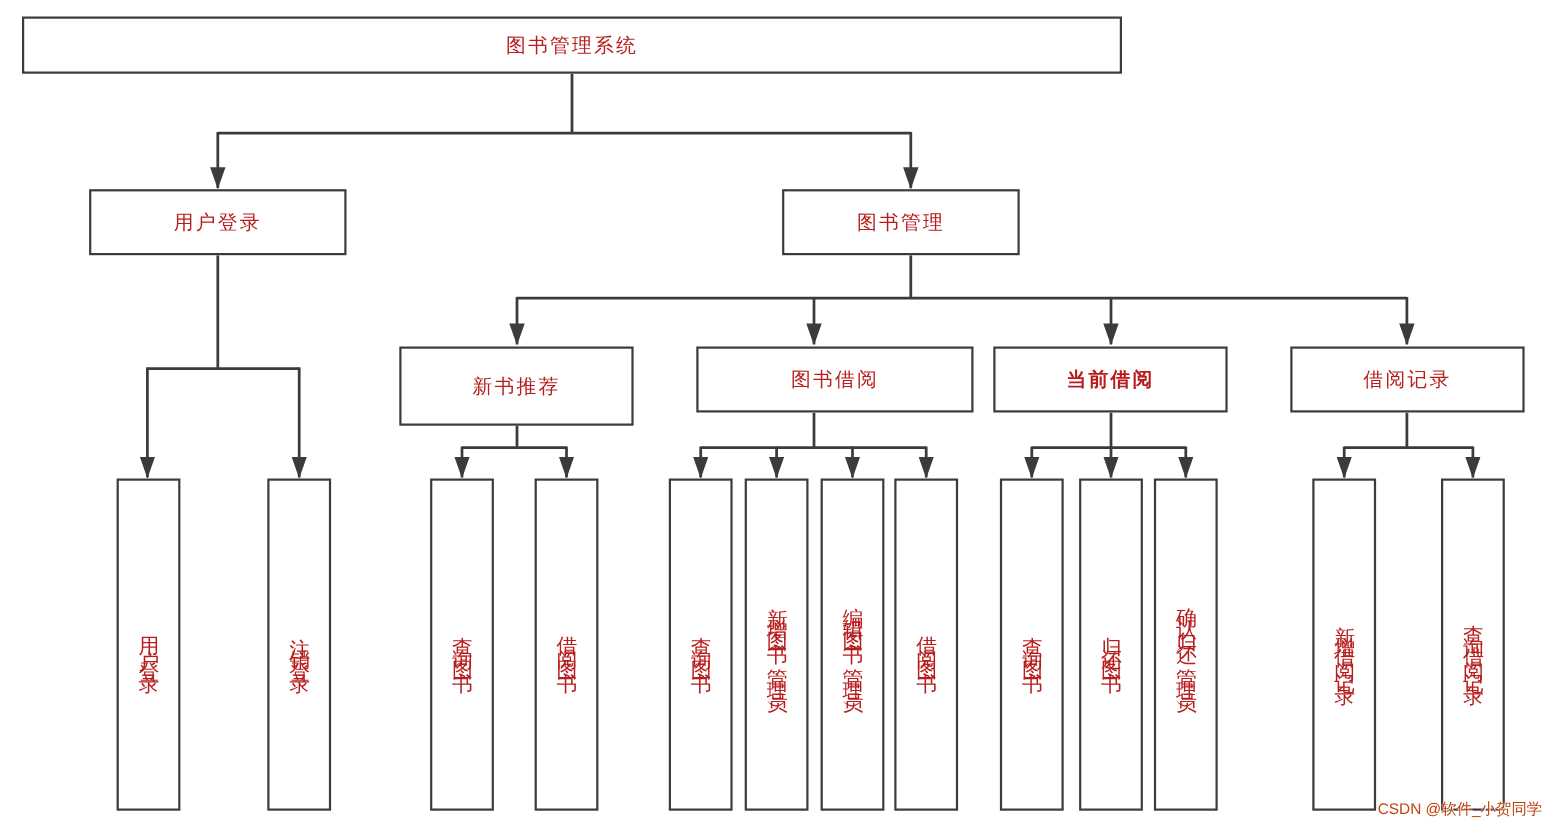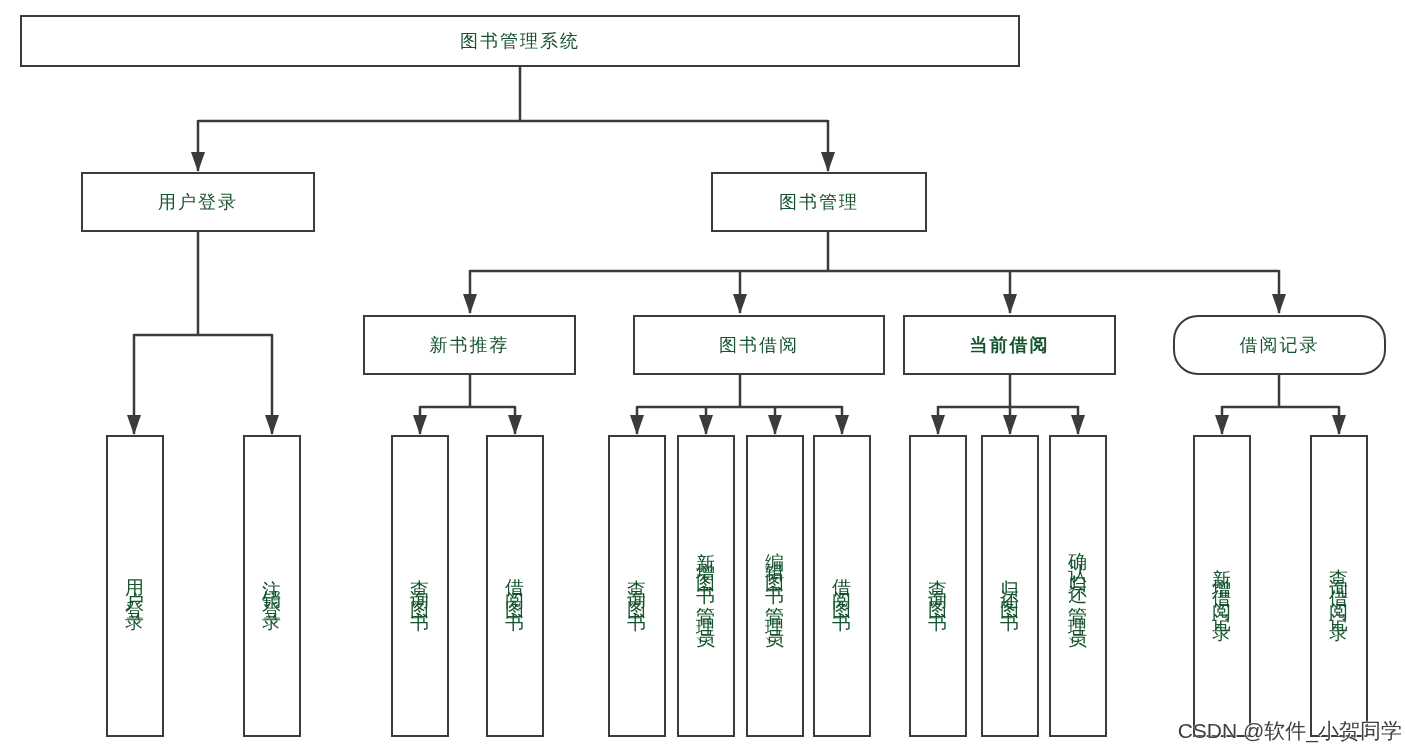--- a/index.html
+++ b/index.html
@@ -17,66 +17,66 @@
     width: 1405px; height: 747px;
   }
   .node {
     position: absolute;
     box-sizing: border-box;
     background: #ffffff;
     border: 2.5px solid #3b3b3b;
     display: flex;
     align-items: center;
     justify-content: center;
-    color: #14532d;
+    color: #b91c1c;
   }
   .node-h span {
     font-size: 18px;
     letter-spacing: 2px;
     white-space: nowrap;
   }
   .node-v span {
     writing-mode: vertical-rl;
     text-orientation: mixed;
     font-size: 19px;
     letter-spacing: 11px;
     line-height: 1;
   }
   
   #n-root  { left: 20px;  top: 15px;  width: 1000px; height: 52px; }
   
   #n-l1-0  { left: 81px;  top: 172px; width: 234px;  height: 60px; }
   #n-l1-1  { left: 711px; top: 172px; width: 216px;  height: 60px; }
   
-  #n-l2-0  { left: 363px;  top: 315px; width: 213px; height: 60px; }
+  #n-l2-0  { left: 363px;  top: 315px; width: 213px; height: 72px; }
   #n-l2-1  { left: 633px;  top: 315px; width: 252px; height: 60px; }
   #n-l2-2  { left: 903px;  top: 315px; width: 213px; height: 60px; font-weight: bold; }
-  #n-l2-3  { left: 1173px; top: 315px; width: 213px; height: 60px; border-radius: 25px; }
+  #n-l2-3  { left: 1173px; top: 315px; width: 213px; height: 60px; }
   
   .leaf { top: 435px; width: 58px; height: 302px; }
   #n-lf-0  { left: 106px;  }
   #n-lf-1  { left: 243px;  }
   #n-lf-2  { left: 391px;  }
   #n-lf-3  { left: 486px;  }
   #n-lf-4  { left: 608px;  }
   #n-lf-5  { left: 677px;  }
   #n-lf-6  { left: 746px;  }
   #n-lf-7  { left: 813px;  }
   #n-lf-8  { left: 909px;  }
   #n-lf-9  { left: 981px;  }
   #n-lf-10 { left: 1049px; }
   #n-lf-11 { left: 1193px; }
   #n-lf-12 { left: 1310px; }
 
   .watermark {
     position: absolute;
     right: 3px;
     bottom: 2px;
-    font-size: 21px;
-    color: #404040;
+    font-size: 14px;
+    color: #c2410c;
     text-shadow: 0 0 2px #ffffff, 1px 1px 0 #ffffff;
     white-space: nowrap;
     z-index: 5;
   }
 </style>
 </head>
 <body>
 
 <div class="canvas">
 

